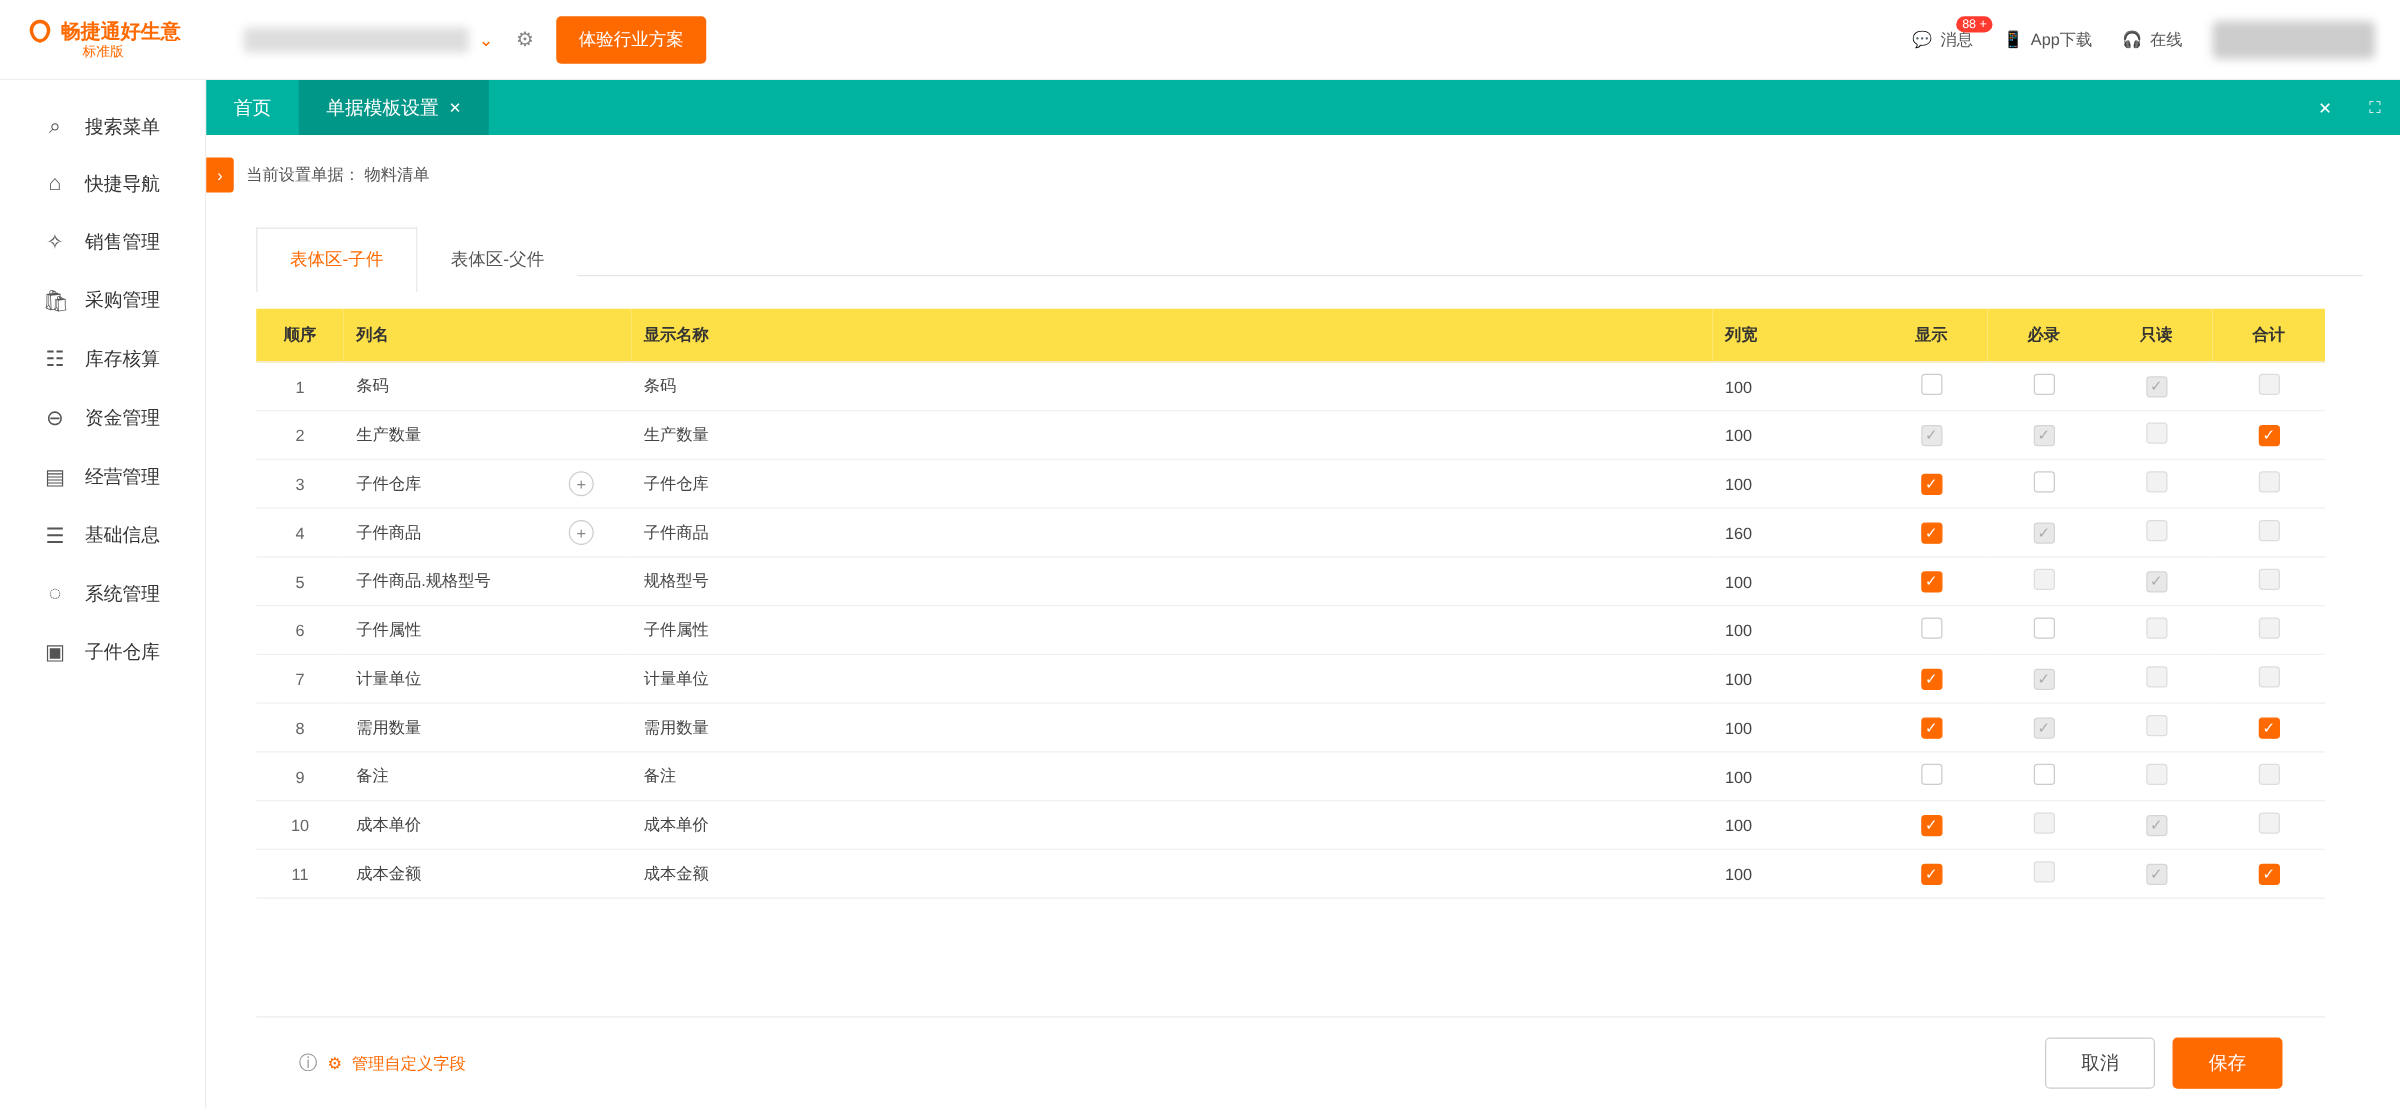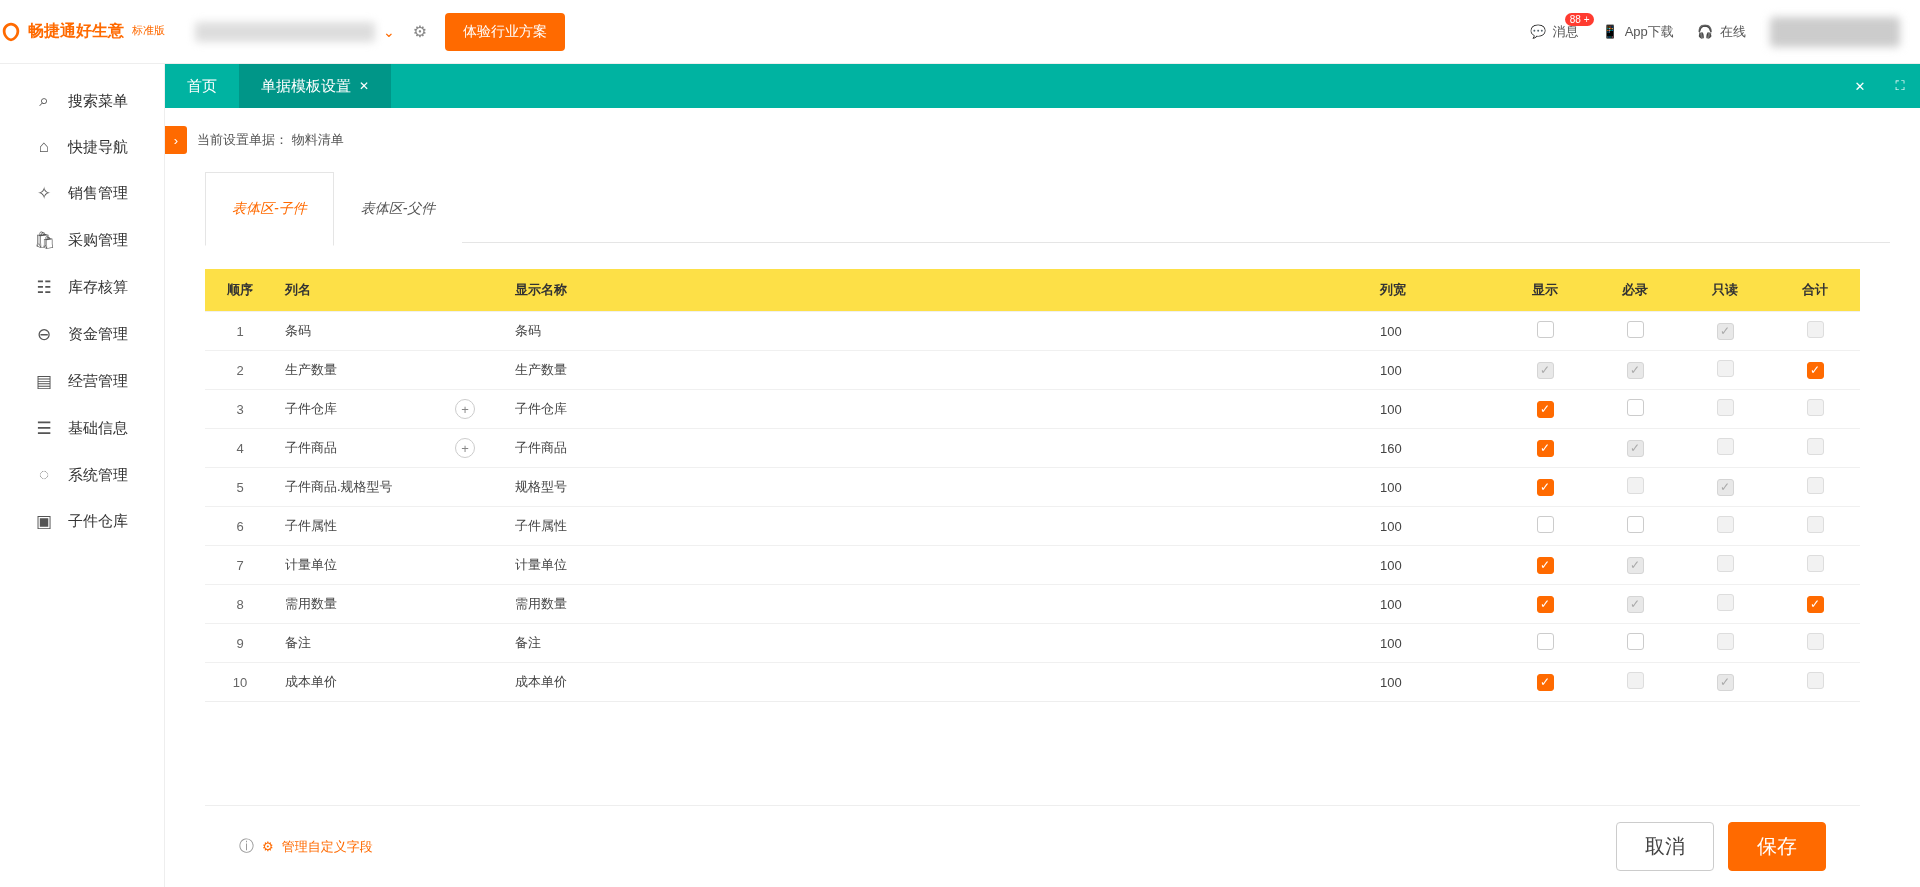--- a/index.html
+++ b/index.html
@@ -1,21 +1,21 @@
 <!DOCTYPE html>
 <html><head>
 <meta charset="utf-8">
 <style>
 * { margin:0; padding:0; box-sizing:border-box; }
 body { font-family:"Microsoft YaHei","PingFang SC",sans-serif; font-size:13px; color:#333; background:#fff; overflow:hidden; }
 .app { width:1920px; height:887px; display:flex; flex-direction:column; }
 
 
 .topbar { height:64px; display:flex; align-items:center; padding:0 20px 0 0; border-bottom:1px solid #eee; }
-.logo-wrap { width:165px; display:flex; flex-direction:row; align-items:center; justify-content:space-between; }
+.logo-wrap { width:165px; display:flex; flex-direction:column; align-items:center; justify-content:center; }
 .logo-row { display:flex; align-items:center; gap:6px; }
 .logo-mark { width:22px; height:22px; position:relative; }
 .logo-mark svg { width:100%; height:100%; }
 .logo-text { color:#ff6a00; font-weight:600; font-size:16px; }
 .logo-sub { color:#ff6a00; font-size:11px; margin-top:-2px; }
 .org-select { margin-left:30px; display:flex; align-items:center; gap:8px; color:#666; }
 .org-blur { filter:blur(4px); background:#ddd; width:180px; height:20px; border-radius:3px; }
 .chev { color:#ff6a00; font-size:14px; }
 .gear { color:#888; margin:0 18px; font-size:16px; }
 .primary-btn { background:#ff6a00; color:#fff; border:none; padding:10px 18px; border-radius:4px; font-size:14px; cursor:pointer; }
@@ -40,21 +40,21 @@
 .tab .close { margin-left:8px; font-size:12px; }
 .tabbar-right { margin-left:auto; display:flex; align-items:center; }
 .tabbar-btn { width:40px; display:flex; align-items:center; justify-content:center; cursor:pointer; }
 
 
 .content { flex:1; padding:18px 30px 0 0; display:flex; flex-direction:column; min-height:0; position:relative; }
 .crumb-row { display:flex; align-items:center; gap:10px; margin-bottom:14px; }
 .crumb-handle { width:22px; height:28px; background:#ff6a00; display:flex; align-items:center; justify-content:center; color:#fff; border-radius:0 3px 3px 0; }
 .crumb-text { color:#555; font-size:13px; }
 .inner-tabs { display:flex; border-bottom:1px solid #e5e5e5; margin-left:40px; }
-.inner-tab { padding:27px 26px; border:1px solid transparent; border-bottom:none; font-size:14px; color:#555; cursor:pointer; position:relative; top:4px; background:#fff;font-style:italic; }
+.inner-tab { padding:16px 26px; border:1px solid transparent; border-bottom:none; font-size:14px; color:#555; cursor:pointer; position:relative; top:14px; background:#fff; }
 .inner-tab.active { color:#ff6a00; border-color:#e5e5e5; border-bottom:1px solid #fff; }
 
 .table-wrap { margin:26px 30px 0 40px; border-bottom:1px solid #eee; }
 table { width:100%; border-collapse:collapse; }
 thead th { background:#fde047; text-align:left; font-weight:600; padding:12px 10px; font-size:13px; color:#333; }
 thead th.center, td.center { text-align:center; }
 tbody td { padding:9px 10px; border-top:1px solid #f0f0f0; font-size:13px; color:#444; }
 td.seq { text-align:center; color:#666; width:60px; }
 .plus-btn { width:20px; height:20px; border:1px solid #ccc; border-radius:50%; display:inline-flex; align-items:center; justify-content:center; color:#888; font-size:13px; cursor:pointer; margin-left:6px; }
 .col-name-cell { display:flex; align-items:center; justify-content:space-between; padding-right:20px; }
@@ -65,21 +65,21 @@
 .cb.checked::after { content:"✓"; color:#fff; font-size:12px; line-height:1; }
 .cb.dis { background:#f2f2f2; border-color:#ddd; }
 .cb.dis.checked { background:#e8e8e8; border-color:#d5d5d5; }
 .cb.dis.checked::after { content:"✓"; color:#aaa; font-size:12px; }
 
 
 .footer { margin-top:auto; border-top:1px solid #eee; padding:16px 34px; display:flex; align-items:center; margin-left:40px; margin-right:30px; }
 .footer-left { display:flex; align-items:center; gap:8px; color:#ff6a00; font-size:13px; }
 .q-icon { color:#999; font-size:15px; }
 .footer-right { margin-left:auto; display:flex; gap:14px; }
-.btn { padding:10px 28px; border-radius:4px; font-size:20px; cursor:pointer; }
+.btn { padding:10px 28px; border-radius:4px; font-size:15px; cursor:pointer; }
 .btn.default { background:#fff; border:1px solid #ccc; color:#444; }
 .btn.primary { background:#ff6a00; border:1px solid #ff6a00; color:#fff; }
 
 </style>
 </head>
 <body>
 
 <div class="app">
 
   <div class="topbar">
@@ -339,20 +339,34 @@
                       <span>成本单价</span>
                     </div>
                   </td>
                   <td>成本单价</td>
                   <td>100</td>
                   <td class="center"><span class="cb checked"></span></td>
                   <td class="center"><span class="cb dis"></span></td>
                   <td class="center"><span class="cb dis checked"></span></td>
                   <td class="center"><span class="cb dis"></span></td>
                 </tr>
+                <tr>
+                  <td class="seq">11</td>
+                  <td>
+                    <div class="col-name-cell">
+                      <span>成本金额</span>
+                    </div>
+                  </td>
+                  <td>成本金额</td>
+                  <td>100</td>
+                  <td class="center"><span class="cb checked"></span></td>
+                  <td class="center"><span class="cb dis"></span></td>
+                  <td class="center"><span class="cb dis checked"></span></td>
+                  <td class="center"><span class="cb checked"></span></td>
+                </tr>
               </tbody>
           </table>
         </div>
 
         <div class="footer">
           <div class="footer-left">
             <span class="q-icon">ⓘ</span>
             <span>⚙</span>
             <a style="color:#ff6a00;cursor:pointer">管理自定义字段</a>
           </div>

